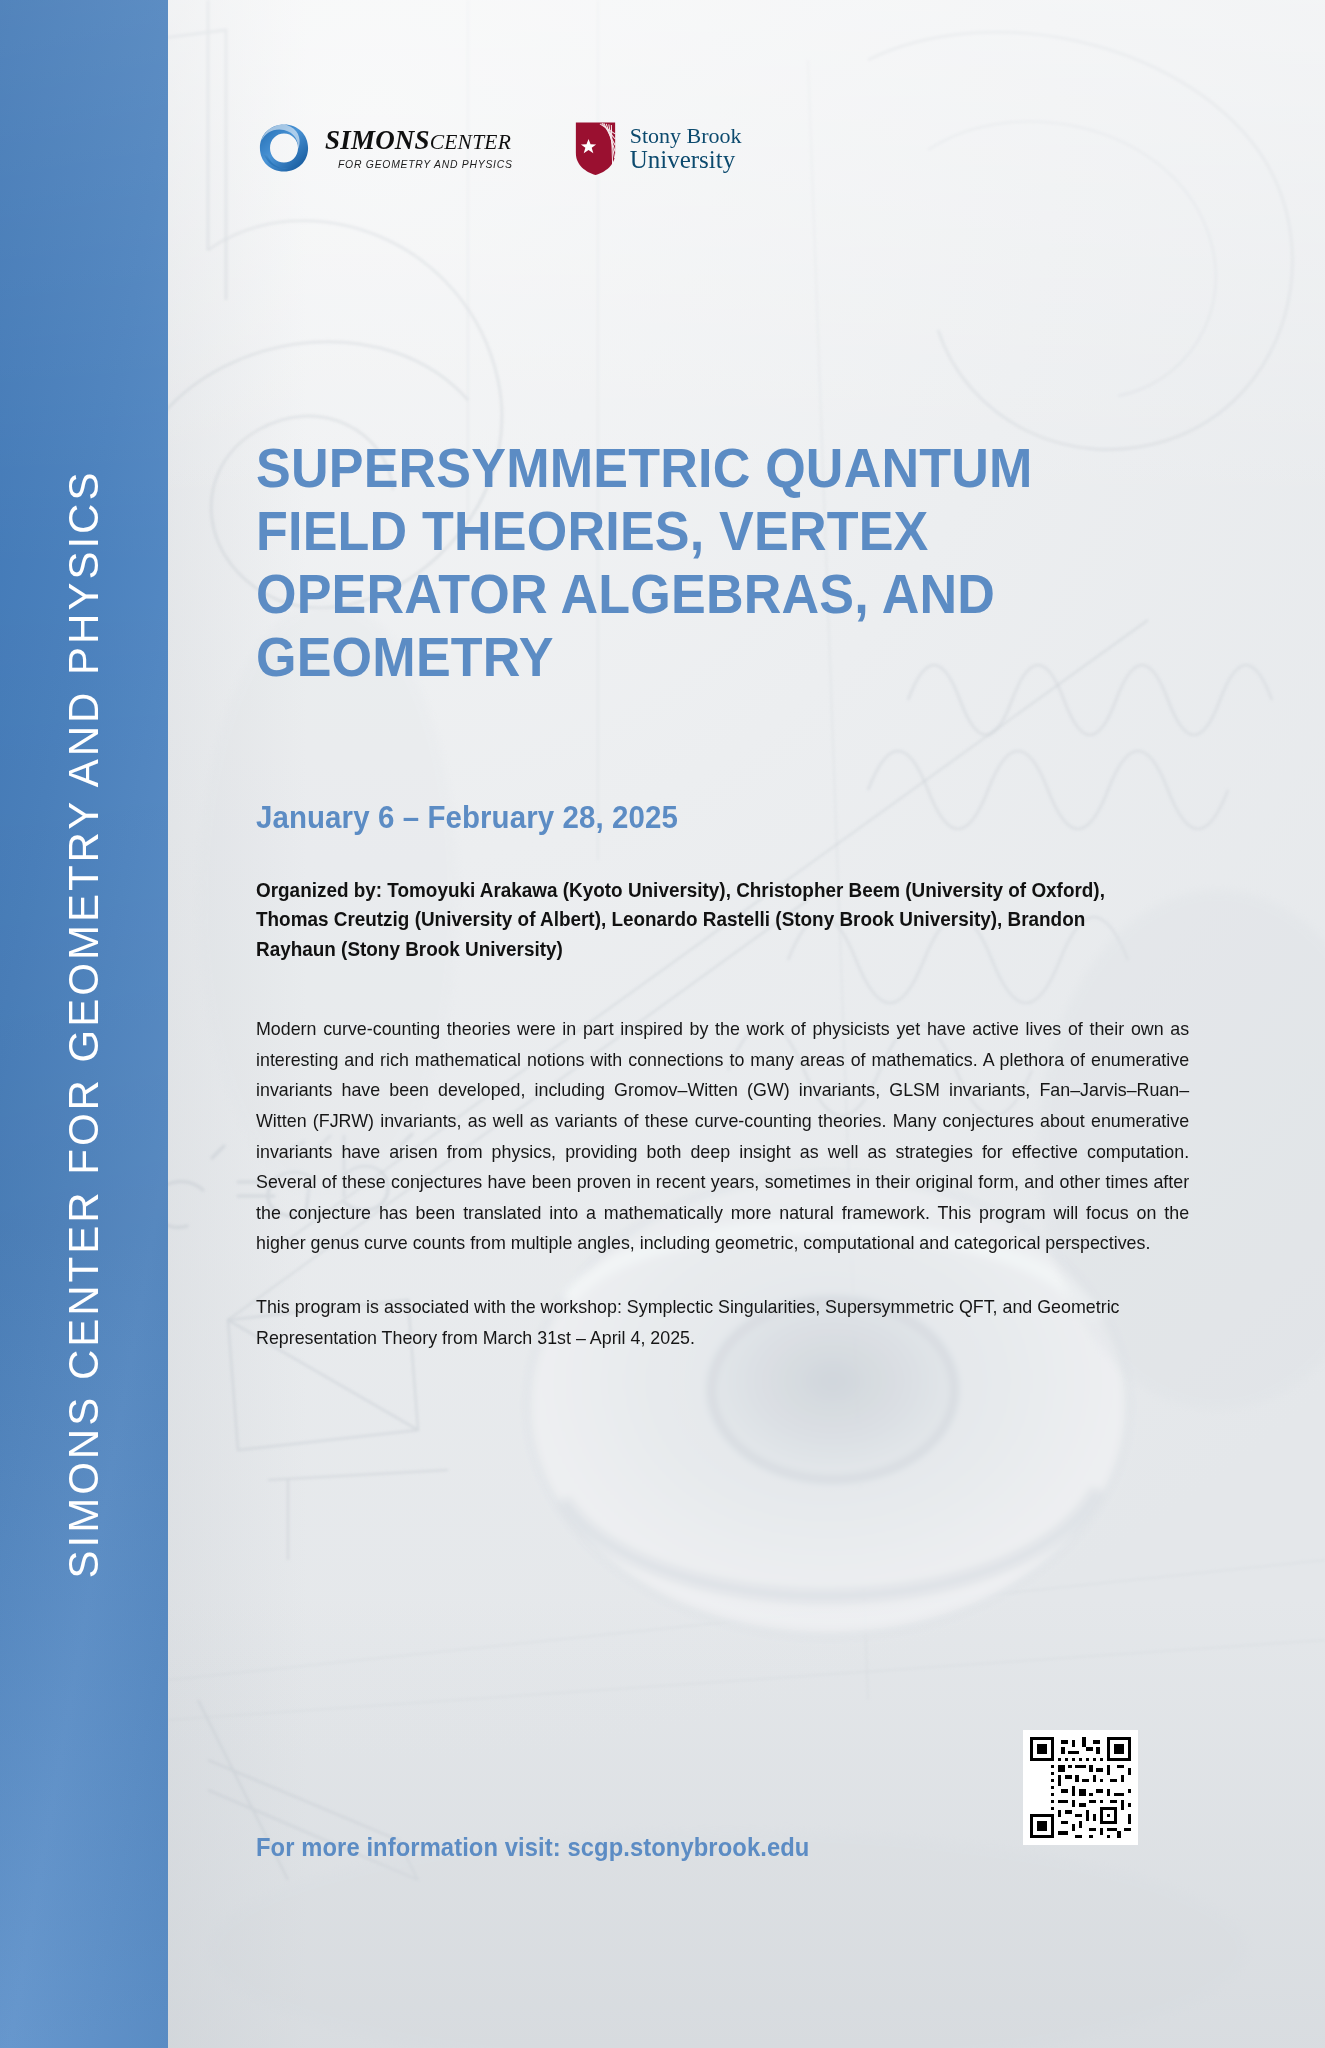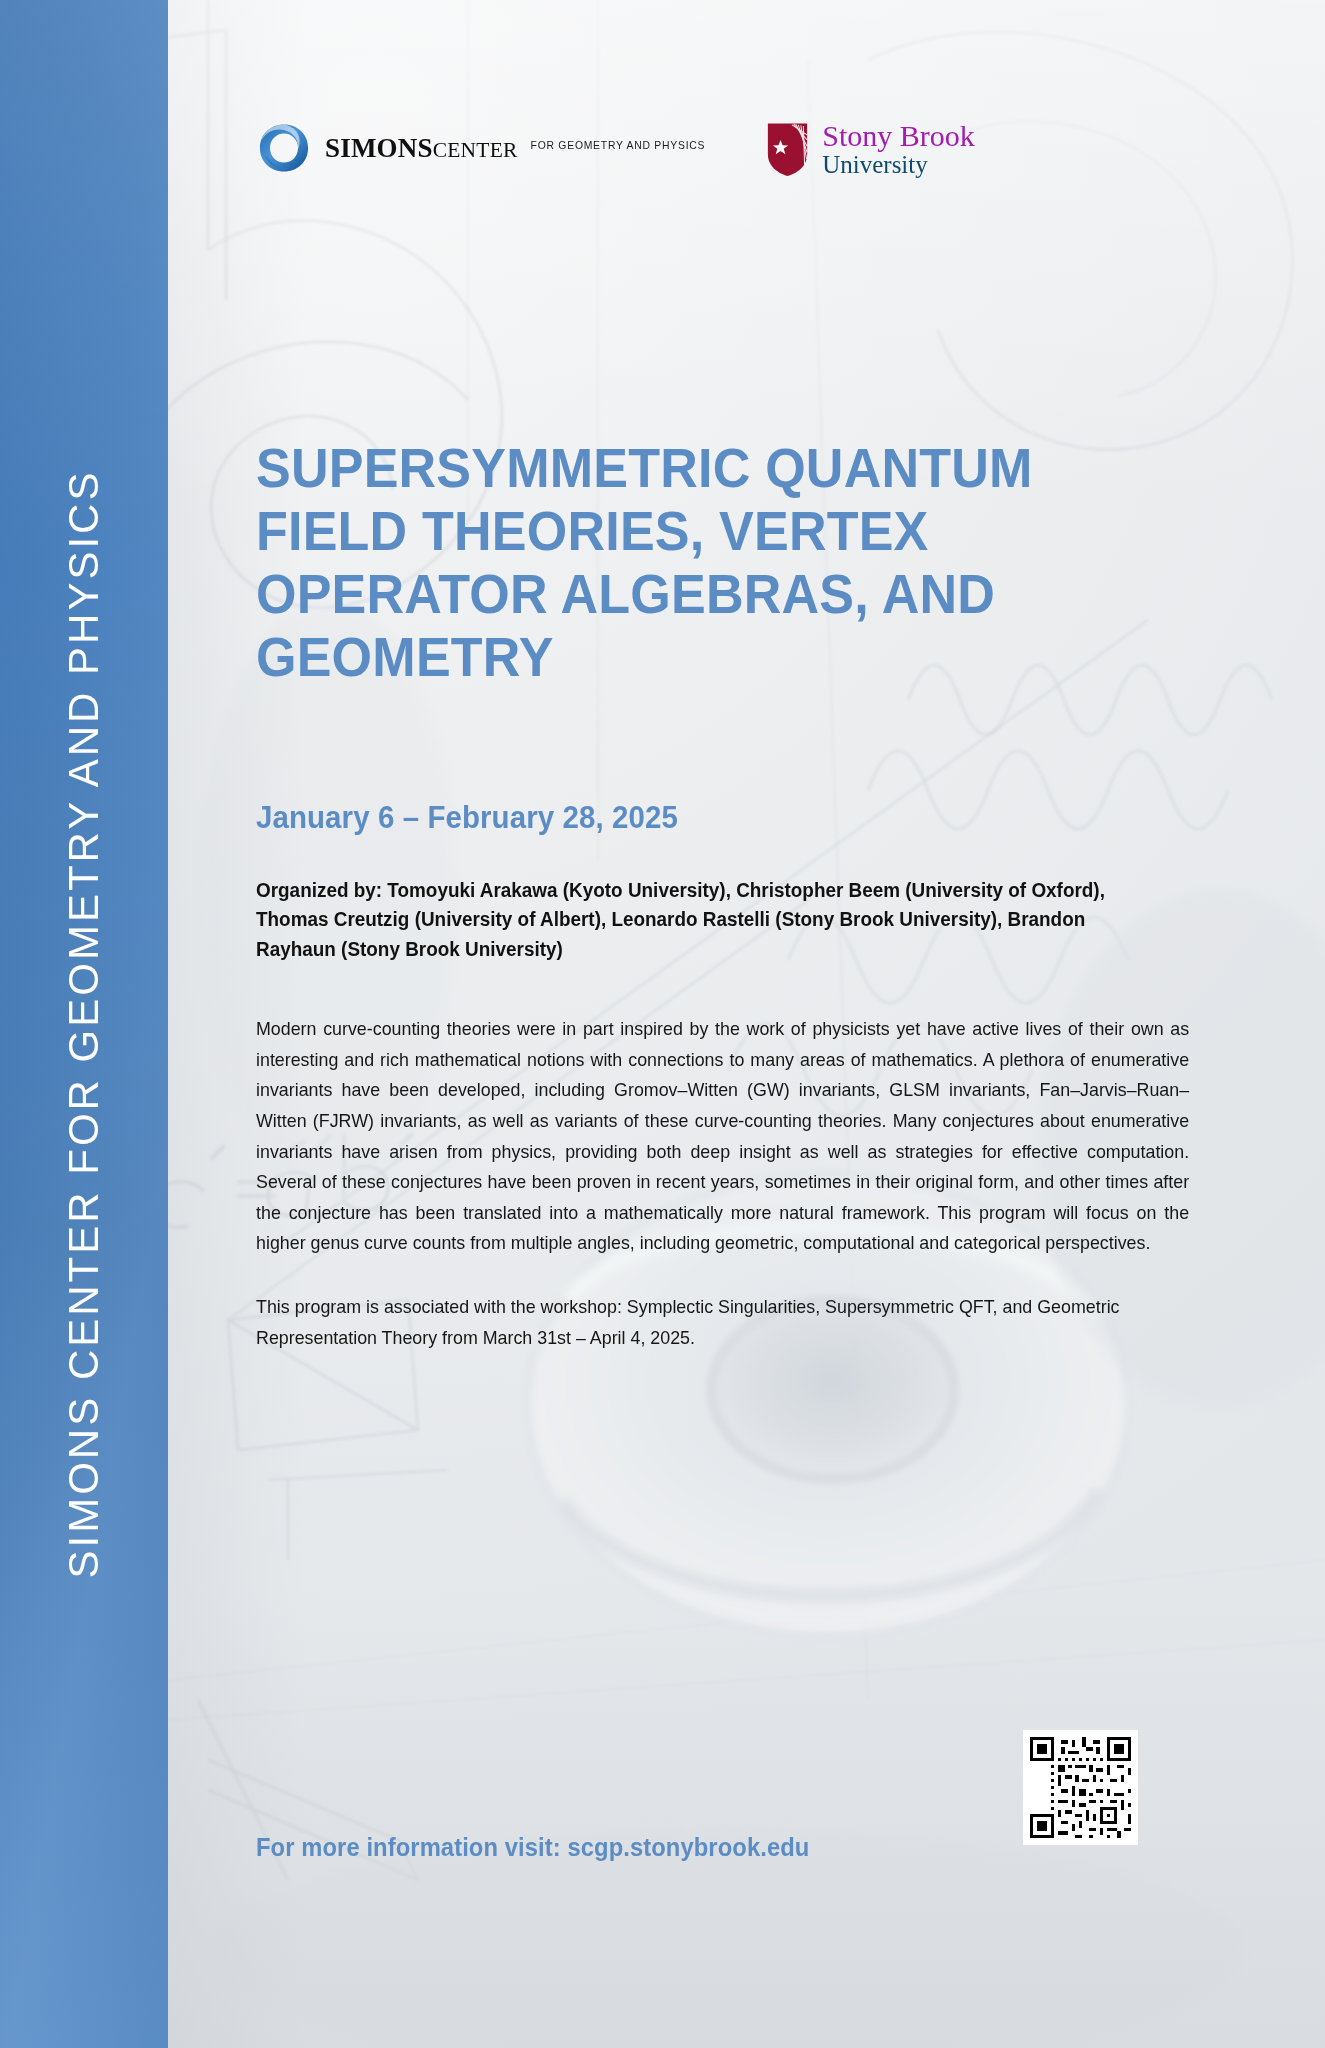--- a/index.html
+++ b/index.html
@@ -92,21 +92,21 @@
     display: flex;
     align-items: flex-start;
     gap: 60px;
   }
   .scgp-logo {
     display: flex;
     align-items: center;
     gap: 13px;
   }
   .scgp-mark { width: 56px; height: 56px; flex: none; }
-  .scgp-words { display: flex; flex-direction: row; }
+  .scgp-words { display: flex; flex-direction: column; font-style: italic; }
   .scgp-name {
     font-family: "Liberation Serif", serif;
     font-size: 27px;
     line-height: 1.0;
     color: #101010;
     letter-spacing: 0.2px;
     white-space: nowrap;
   }
   .scgp-name .small { font-size: 21.5px; }
   .scgp-name b { font-weight: 700; }
@@ -118,22 +118,22 @@
     color: #1b1b1b;
     white-space: nowrap;
     padding-left: 13px;
   }
 
   .sbu-logo { display: flex; align-items: center; gap: 12px; }
   .sbu-shield { width: 45px; height: 57px; flex: none; }
   .sbu-words { display: flex; flex-direction: column; line-height: 1.06; }
   .sbu-l1 {
     font-family: "Liberation Serif", serif;
-    font-size: 30px;
-    color: #a21caf;
+    font-size: 22px;
+    color: #0c4a6e;
     white-space: nowrap;
   }
   .sbu-l2 {
     font-family: "Liberation Serif", serif;
     font-size: 25px;
     color: #0c4a6e;
     white-space: nowrap;
   }
 
   

